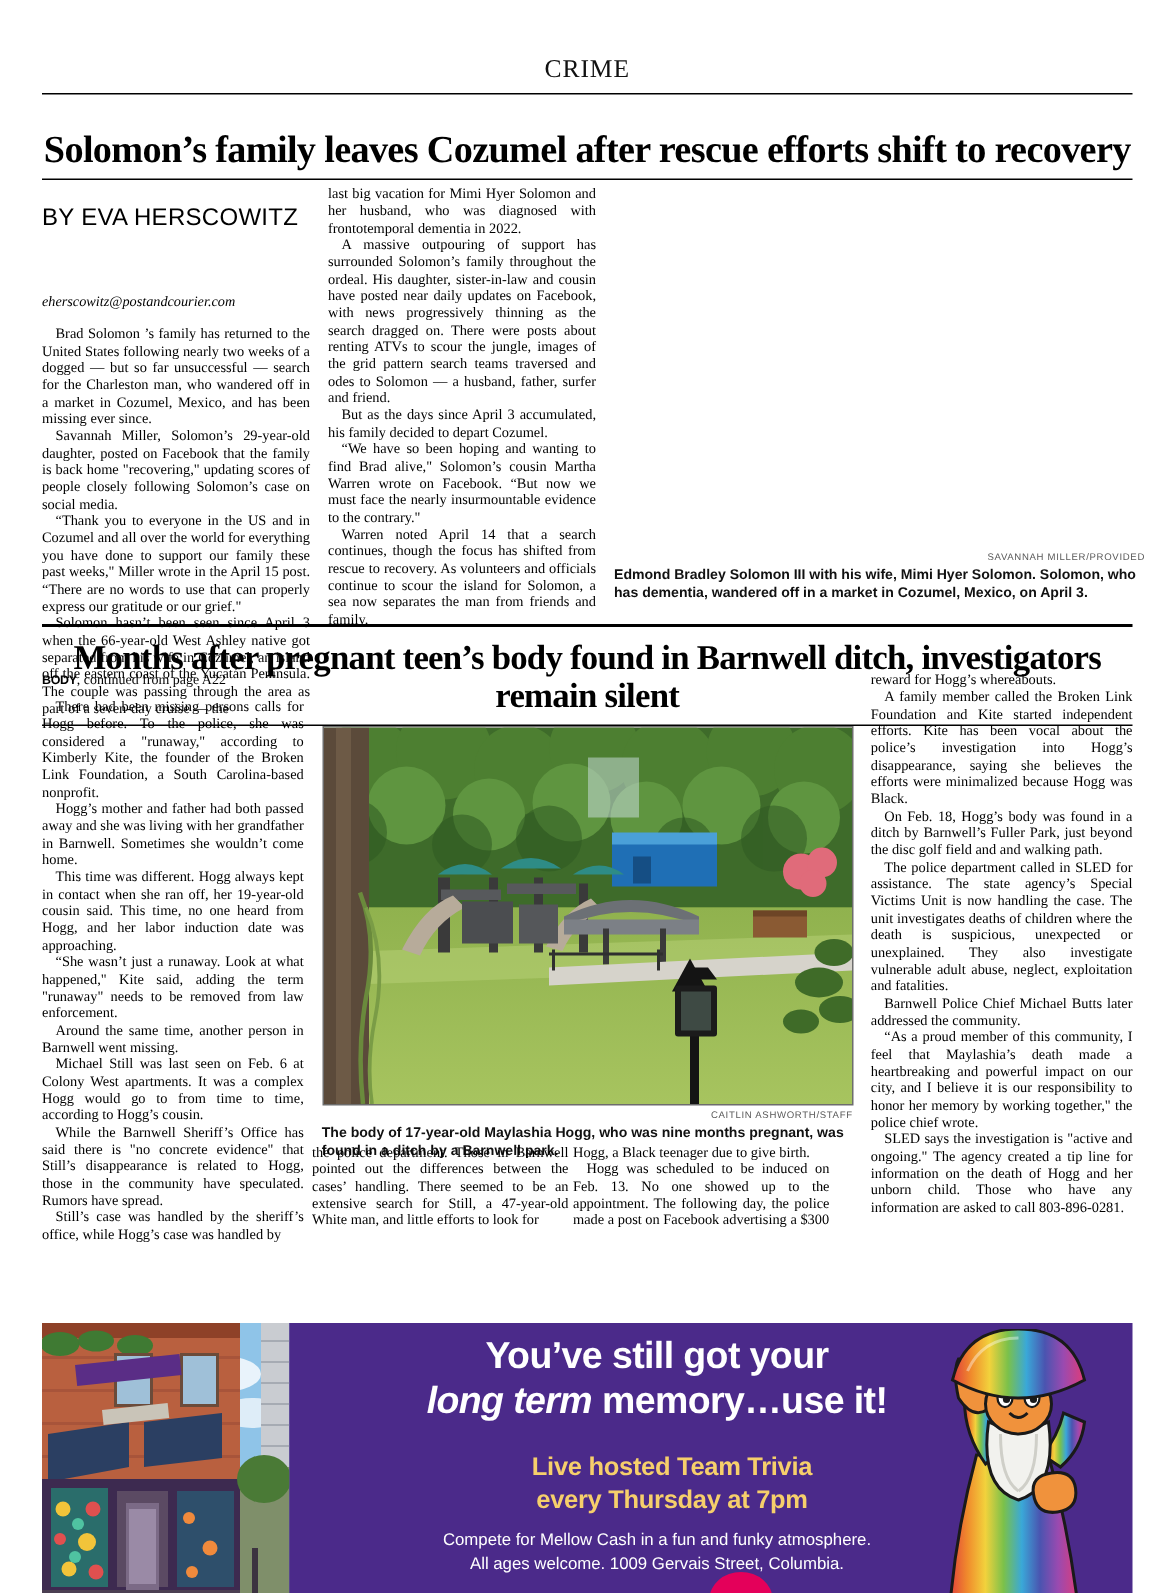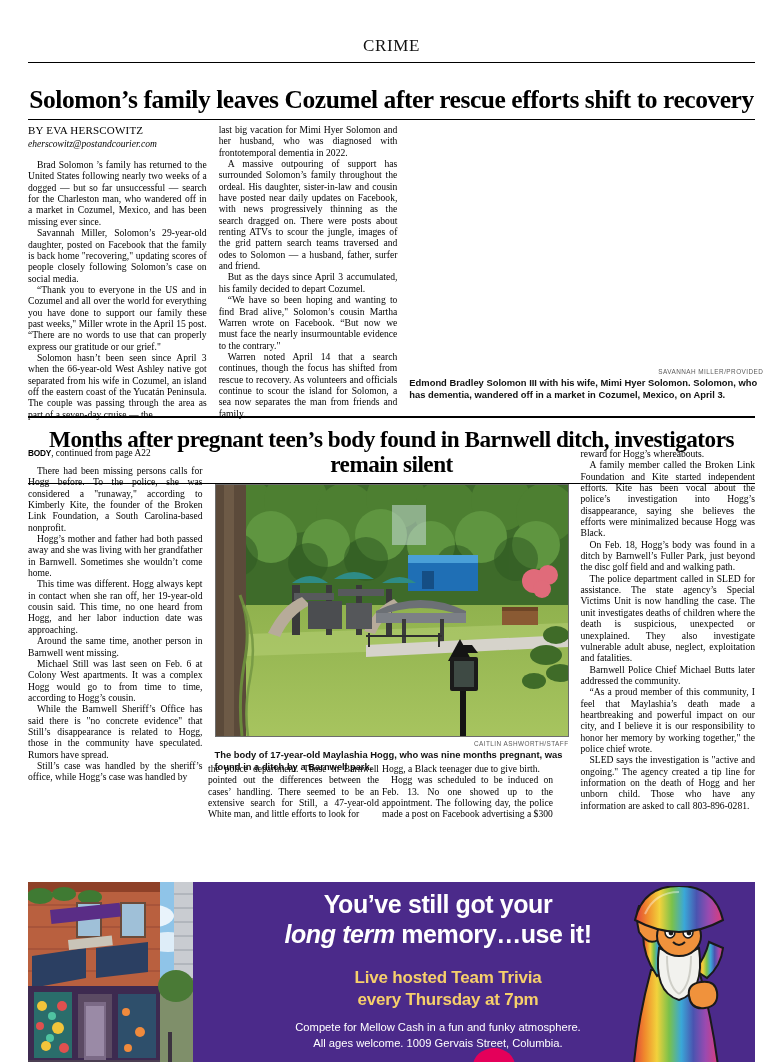--- a/index.html
+++ b/index.html
@@ -54,31 +54,33 @@
     width: 727px;
   }
   .cols2 {
     display: flex;
     gap: 12px;
   }
   .col {
     width: 183px;
   }
   .byline-name {
-    font-family: Liberation Serif, serif;
-    font-size: 11px;
+    font-family: Liberation Sans, sans-serif;
+    font-size: 16px;
     letter-spacing: 0.2px;
     line-height: 1.25;
+    margin-top: 12px;
   }
   .byline-mail {
     font-family: "Liberation Serif", serif;
     font-style: italic;
     font-size: 9.5px;
     line-height: 1.3;
     margin-bottom: 9px;
+    margin-top: 40px;
   }
   p.body {
     font-family: "Liberation Serif", serif;
     font-size: 9.6px;
     line-height: 11.35px;
     text-align: justify;
     text-justify: inter-word;
     margin: 0;
     text-indent: 9px;
     hyphens: manual;
@@ -285,20 +287,21 @@
   <div style="position:absolute; left:28px; top:412px; width:727px;">
     <div style="display:flex; gap:12px;">
 
       <div class="col">
         <div class="continued">
           <b>BODY</b><span>, continued from page A22</span>
         </div>
         <p class="body">There had been missing persons calls for Hogg before. To the police, she was considered a "runaway," according to Kimberly Kite, the founder of the Broken Link Foundation, a South Carolina-based nonprofit.</p>
         <p class="body">Hogg’s mother and father had both passed away and she was living with her grandfather in Barnwell. Sometimes she wouldn’t come home.</p>
         <p class="body">This time was different. Hogg always kept in contact when she ran off, her 19-year-old cousin said. This time, no one heard from Hogg, and her labor induction date was approaching.</p>
+        <p class="body">“She wasn’t just a runaway. Look at what happened," Kite said, adding the term "runaway" needs to be removed from law enforcement.</p>
         <p class="body">Around the same time, another person in Barnwell went missing.</p>
         <p class="body">Michael Still was last seen on Feb. 6 at Colony West apartments. It was a complex Hogg would go to from time to time, according to Hogg’s cousin.</p>
         <p class="body">While the Barnwell Sheriff’s Office has said there is "no concrete evidence" that Still’s disappearance is related to Hogg, those in the community have speculated. Rumors have spread.</p>
         <p class="body">Still’s case was handled by the sheriff’s office, while Hogg’s case was handled by</p>
       </div>
 
       <div style="width:354px; position:relative;margin-top:36px;">
         <div style="width:354px; height:253px; border:1px solid #6d6d6d; box-sizing:border-box; overflow:hidden;">
           <svg width="352" height="251" viewBox="0 0 352 251">
             <defs>

